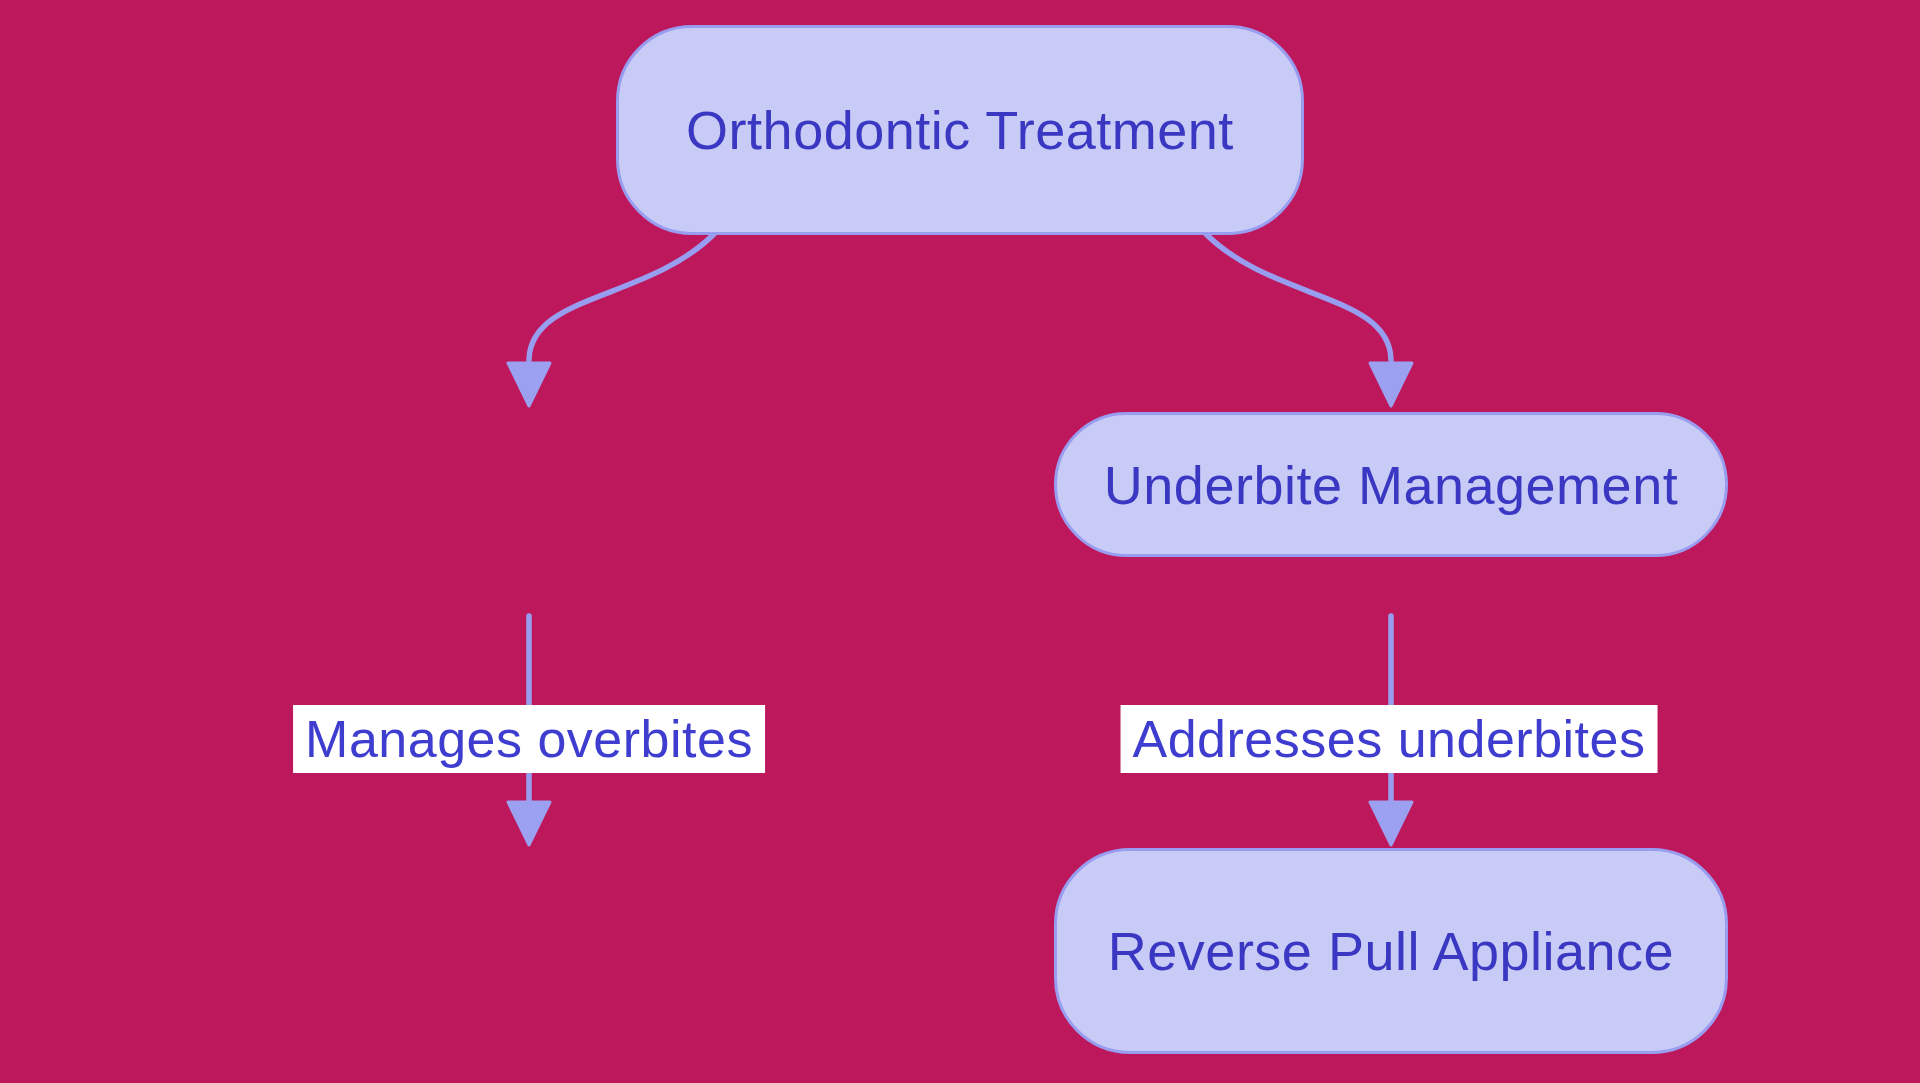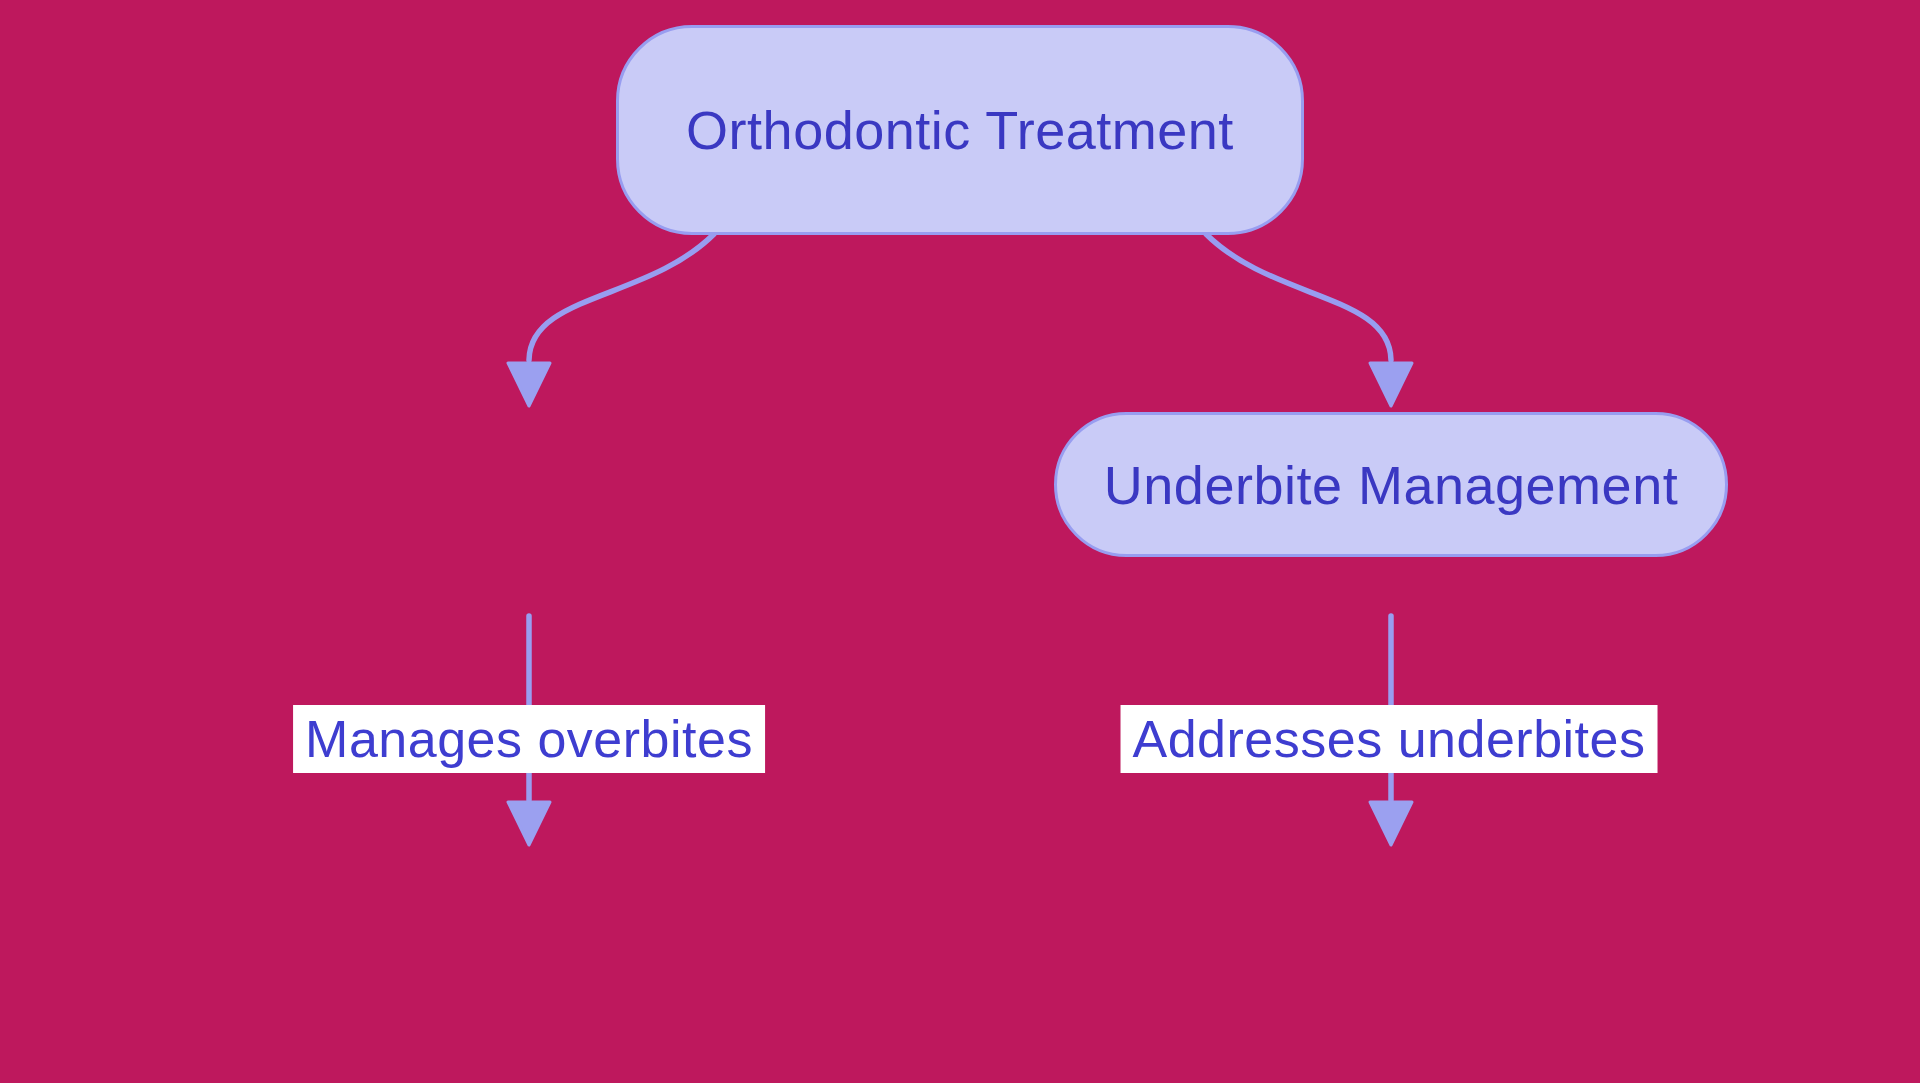--- a/index.html
+++ b/index.html
@@ -90,18 +90,21 @@
   <div class="node node-top">
     <span>Orthodontic Treatment</span>
   </div>
 
 
   <div class="node node-mid-r">
     <span>Underbite Management</span>
   </div>
 
 
+  <div class="node node-bot-r">
+    <span>Reverse Pull Appliance</span>
+  </div>
 
   <div class="edge-label edge-label-r">Addresses underbites</div>
 
   <div class="edge-label edge-label-l">Manages overbites</div>
 
 </div>
 
 </body></html>

